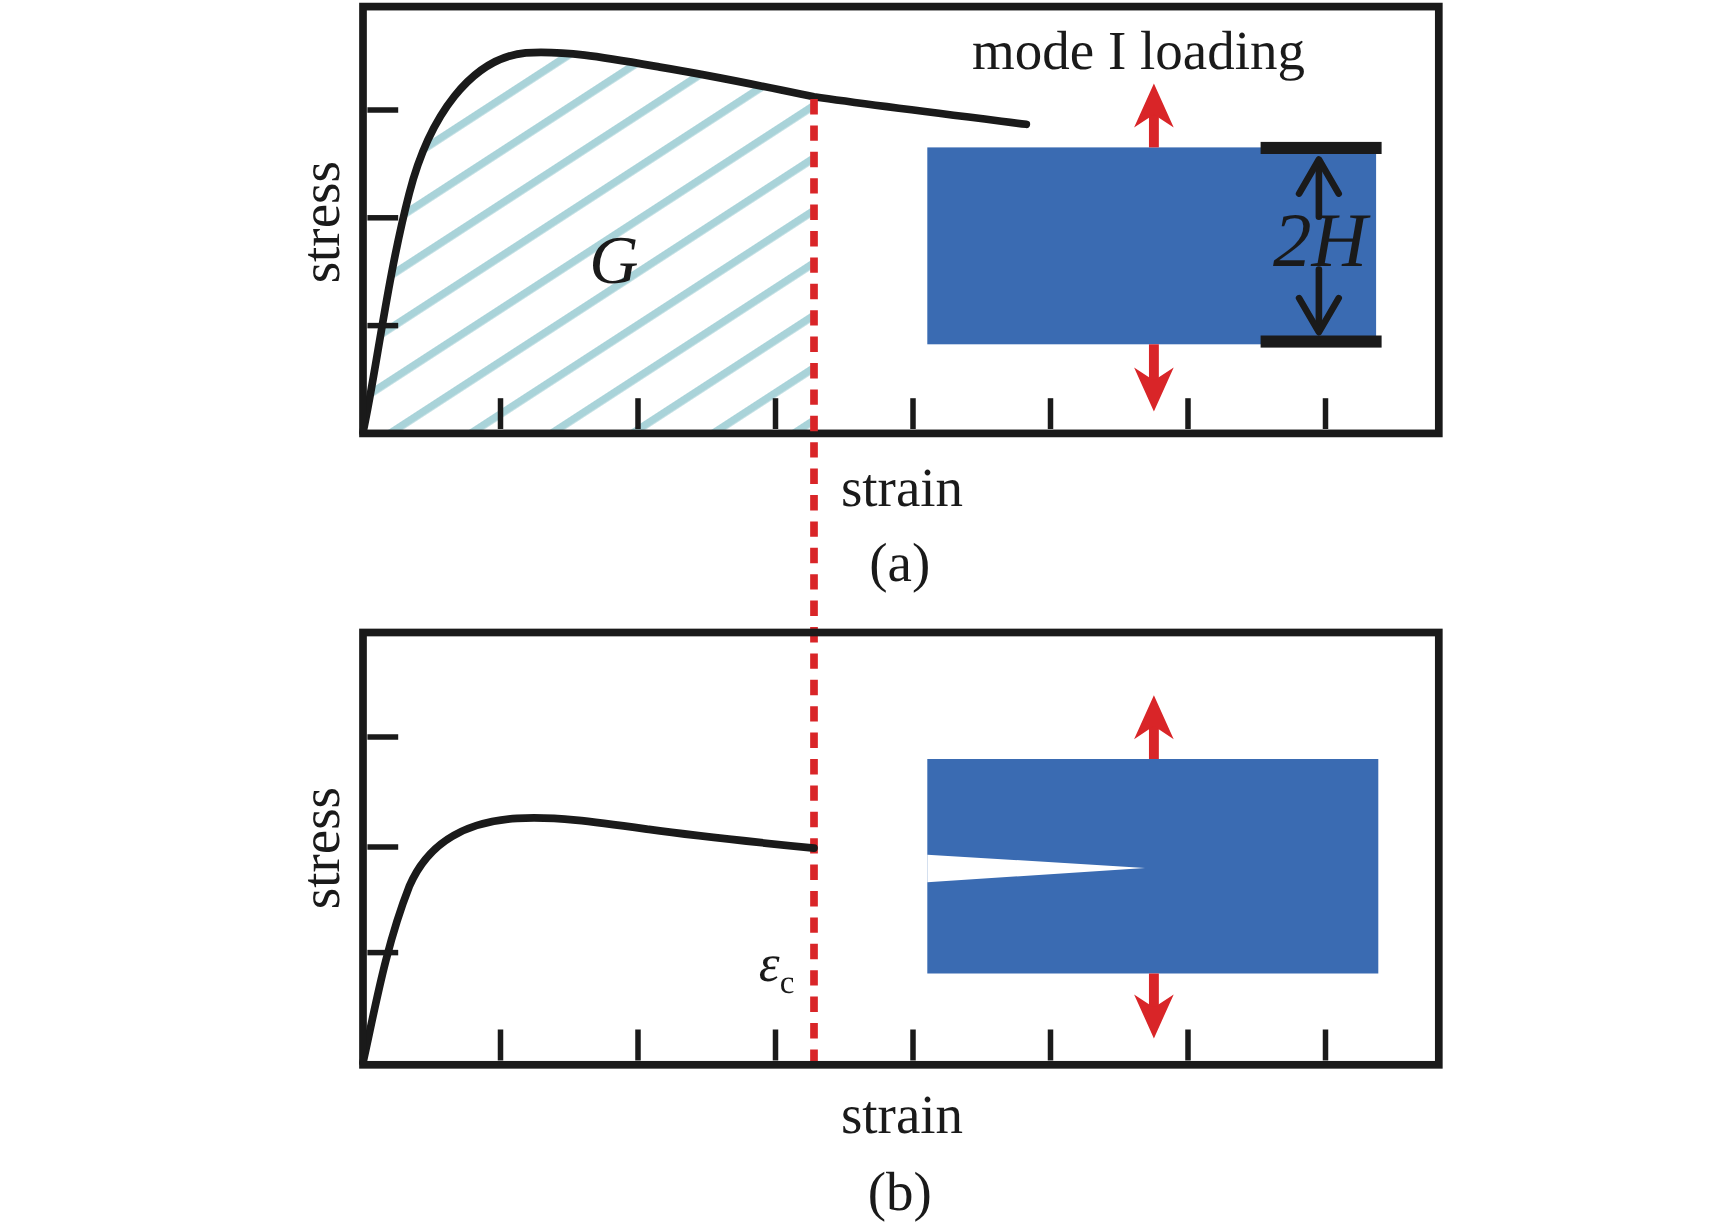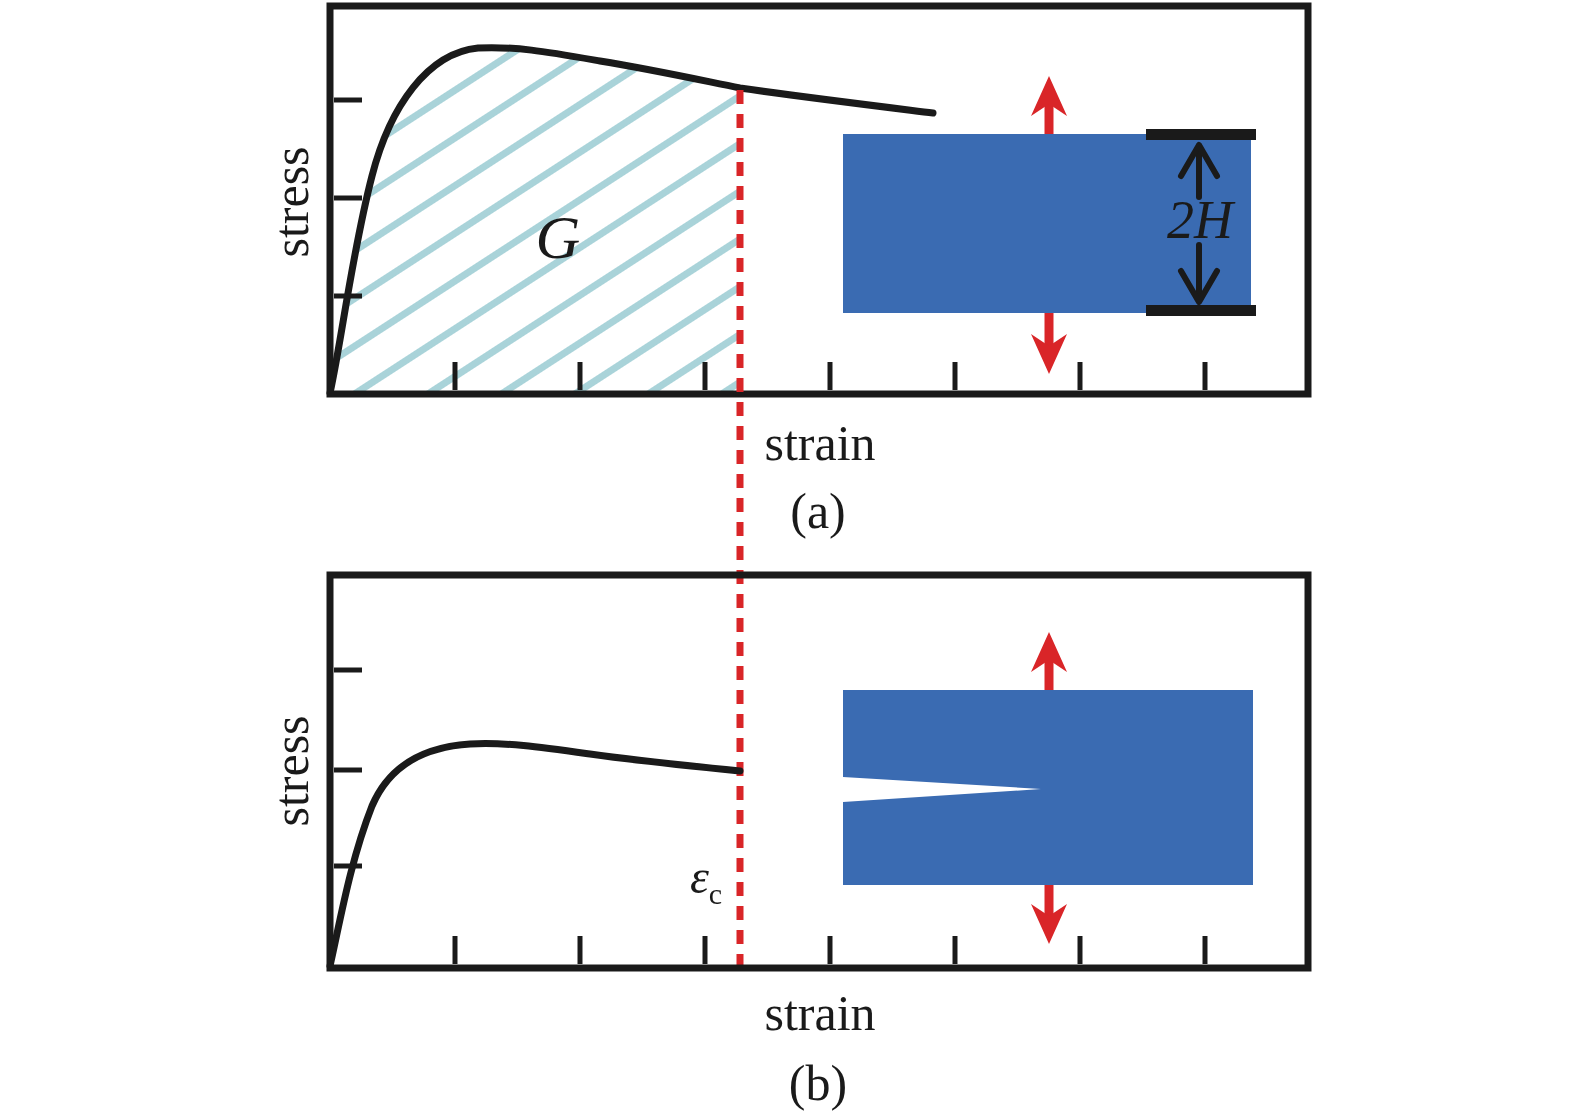--- a/index.html
+++ b/index.html
@@ -29,21 +29,21 @@
     position:absolute;
     transform:translate(-50%,-50%);
     white-space:nowrap;
     font-size:50px;
     line-height:1;
     color:var(--ink);
   }
   .lbl.rot{transform:translate(-50%,-50%) rotate(-90deg);}
   .lbl.italic{font-style:italic;}
   .lbl.big{font-size:62px;}
-  .lbl.mid{font-size:54px;font-style:italic;}
+  .lbl.mid{font-size:70px;font-style:italic;}
   .eps{font-style:italic;font-size:48px;}
   .eps sub{font-style:normal;font-size:30px;line-height:1;}
 </style>
 </head>
 <body>
 
 <div id="stage">
 
   <svg id="fig" width="1575" height="1116" viewBox="0 0 1575 1116">
     <defs>
@@ -144,20 +144,21 @@
   </svg>
 
   <span class="lbl rot" style="left:291px;top:202px">stress</span>
 
   <span class="lbl" style="left:820px;top:443px">strain</span>
 
   <span class="lbl" style="left:818px;top:511px">(a)</span>
 
   <span class="lbl big italic" style="left:558px;top:237px">G</span>
 
+  <span class="lbl" style="left:1035px;top:46px">mode I loading</span>
 
   <span class="lbl mid italic" style="left:1200px;top:220px">2H</span>
 
   <span class="lbl rot" style="left:291px;top:771px">stress</span>
 
   <span class="lbl" style="left:820px;top:1013px">strain</span>
 
   <span class="lbl" style="left:818px;top:1083px">(b)</span>
 
   <span class="lbl eps" style="left:706px;top:881px"><span>ε</span><sub>c</sub></span>

